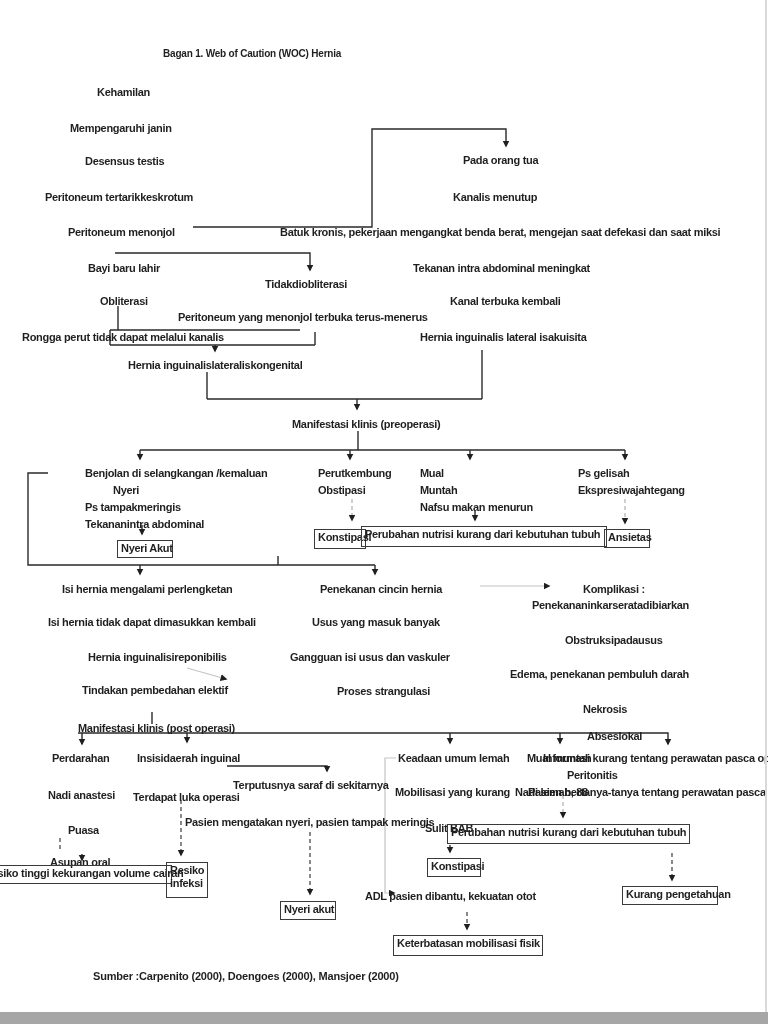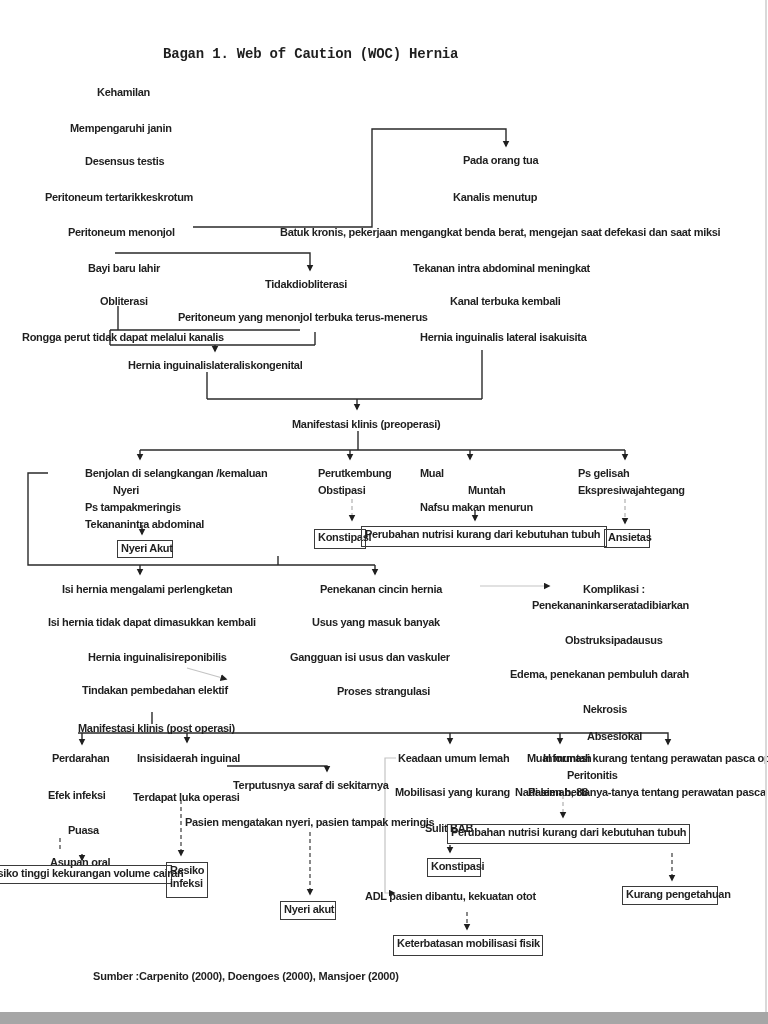--- a/index.html
+++ b/index.html
@@ -7,21 +7,21 @@
     width:768px;height:1024px;position:relative;overflow:hidden;
     background:#ffffff;
     font-family:"Liberation Sans",sans-serif;
   }
   #page{position:absolute;left:0;top:0;width:768px;height:1024px;}
   .node{
     position:absolute;white-space:nowrap;
     font-size:11px;font-weight:600;color:#1f1f1f;
     letter-spacing:-0.3px;line-height:12px;
   }
-  .node.title{font-size:14px;font-weight:700;letter-spacing:-0.2px;font-family:Liberation Mono, monospace;}
+  .node.title{font-size:10px;font-weight:700;letter-spacing:-0.2px;}
   .node.footer{font-size:11px;font-weight:600;letter-spacing:-0.2px;}
   .dbox{
     position:absolute;border:1.5px solid #3a3a3a;
     font-size:11px;font-weight:600;color:#1f1f1f;letter-spacing:-0.3px;
     line-height:13px;padding:1px 3px;white-space:nowrap;background:transparent;
     box-sizing:border-box;
   }
   .dbox.wrap{white-space:normal;}
   svg#wires{position:absolute;left:0;top:0;}
   #bottom-band{position:absolute;left:0;top:1012px;width:768px;height:12px;background:#a6a6a6;}
@@ -106,21 +106,21 @@
       <div class="node" style="left: 420px; top: 331px;">Hernia inguinalis lateral isakuisita</div>
       <div class="node" style="left: 128px; top: 359px;">Hernia inguinalislateraliskongenital</div>
       <div class="node" style="left: 292px; top: 418px;">Manifestasi klinis (preoperasi)</div>
       <div class="node" style="left: 85px; top: 467px;">Benjolan di selangkangan /kemaluan</div>
       <div class="node" style="left: 85px; top: 484px; padding-left: 28px;">Nyeri</div>
       <div class="node" style="left: 85px; top: 501px;">Ps tampakmeringis</div>
       <div class="node" style="left: 85px; top: 518px;">Tekananintra abdominal</div>
       <div class="node" style="left: 318px; top: 467px;">Perutkembung</div>
       <div class="node" style="left: 318px; top: 484px;">Obstipasi</div>
       <div class="node" style="left: 420px; top: 467px;">Mual</div>
-      <div class="node" style="left: 420px; top: 484px; margin-left: 48px;">Muntah</div>
+      <div class="node" style="left: 420px; top: 484px;">Muntah</div>
       <div class="node" style="left: 420px; top: 501px;">Nafsu makan menurun</div>
       <div class="node" style="left: 578px; top: 467px;">Ps gelisah</div>
       <div class="node" style="left: 578px; top: 484px;">Ekspresiwajahtegang</div>
       <div class="node" style="left: 62px; top: 583px;">Isi hernia mengalami perlengketan</div>
       <div class="node" style="left: 320px; top: 583px;">Penekanan cincin hernia</div>
       <div class="node" style="left: 583px; top: 583px;">Komplikasi :</div>
       <div class="node" style="left: 532px; top: 599px;">Penekananinkarseratadibiarkan</div>
       <div class="node" style="left: 48px; top: 616px;">Isi hernia tidak dapat dimasukkan kembali</div>
       <div class="node" style="left: 312px; top: 616px;">Usus yang masuk banyak</div>
       <div class="node" style="left: 565px; top: 634px;">Obstruksipadausus</div>
@@ -132,21 +132,21 @@
       <div class="node" style="left: 583px; top: 703px;">Nekrosis</div>
       <div class="node" style="left: 78px; top: 722px;">Manifestasi klinis (post operasi)</div>
       <div class="node" style="left: 587px; top: 730px;">Abseslokal</div>
       <div class="node" style="left: 52px; top: 752px;">Perdarahan</div>
       <div class="node" style="left: 137px; top: 752px;">Insisidaerah inguinal</div>
       <div class="node" style="left: 398px; top: 752px;">Keadaan umum lemah</div>
       <div class="node" style="left: 527px; top: 752px;">Mual muntah</div>
       <div class="node" style="left: 543px; top: 752px;">Informasi kurang tentang perawatan pasca operasi</div>
       <div class="node" style="left: 233px; top: 779px;">Terputusnya saraf di sekitarnya</div>
       <div class="node" style="left: 567px; top: 769px;">Peritonitis</div>
-      <div class="node" style="left: 48px; top: 789px;">Efek infeksi</div>
+      <div class="node" style="left: 48px; top: 789px;">Nadi anastesi</div>
       <div class="node" style="left: 133px; top: 791px;">Terdapat luka operasi</div>
       <div class="node" style="left: 395px; top: 786px;">Mobilisasi yang kurang</div>
       <div class="node" style="left: 515px; top: 786px;">Nadi lemah, 88</div>
       <div class="node" style="left: 528px; top: 786px;">Pasien bertanya-tanya tentang perawatan pasca operasi</div>
       <div class="node" style="left: 185px; top: 816px;">Pasien mengatakan nyeri, pasien tampak meringis</div>
       <div class="node" style="left: 68px; top: 824px;">Puasa</div>
       <div class="node" style="left: 50px; top: 856px;">Asupan oral</div>
       <div class="node" style="left: 425px; top: 822px;">Sulit BAB</div>
       <div class="node" style="left: 365px; top: 890px;">ADL pasien dibantu, kekuatan otot</div>
     </div>

